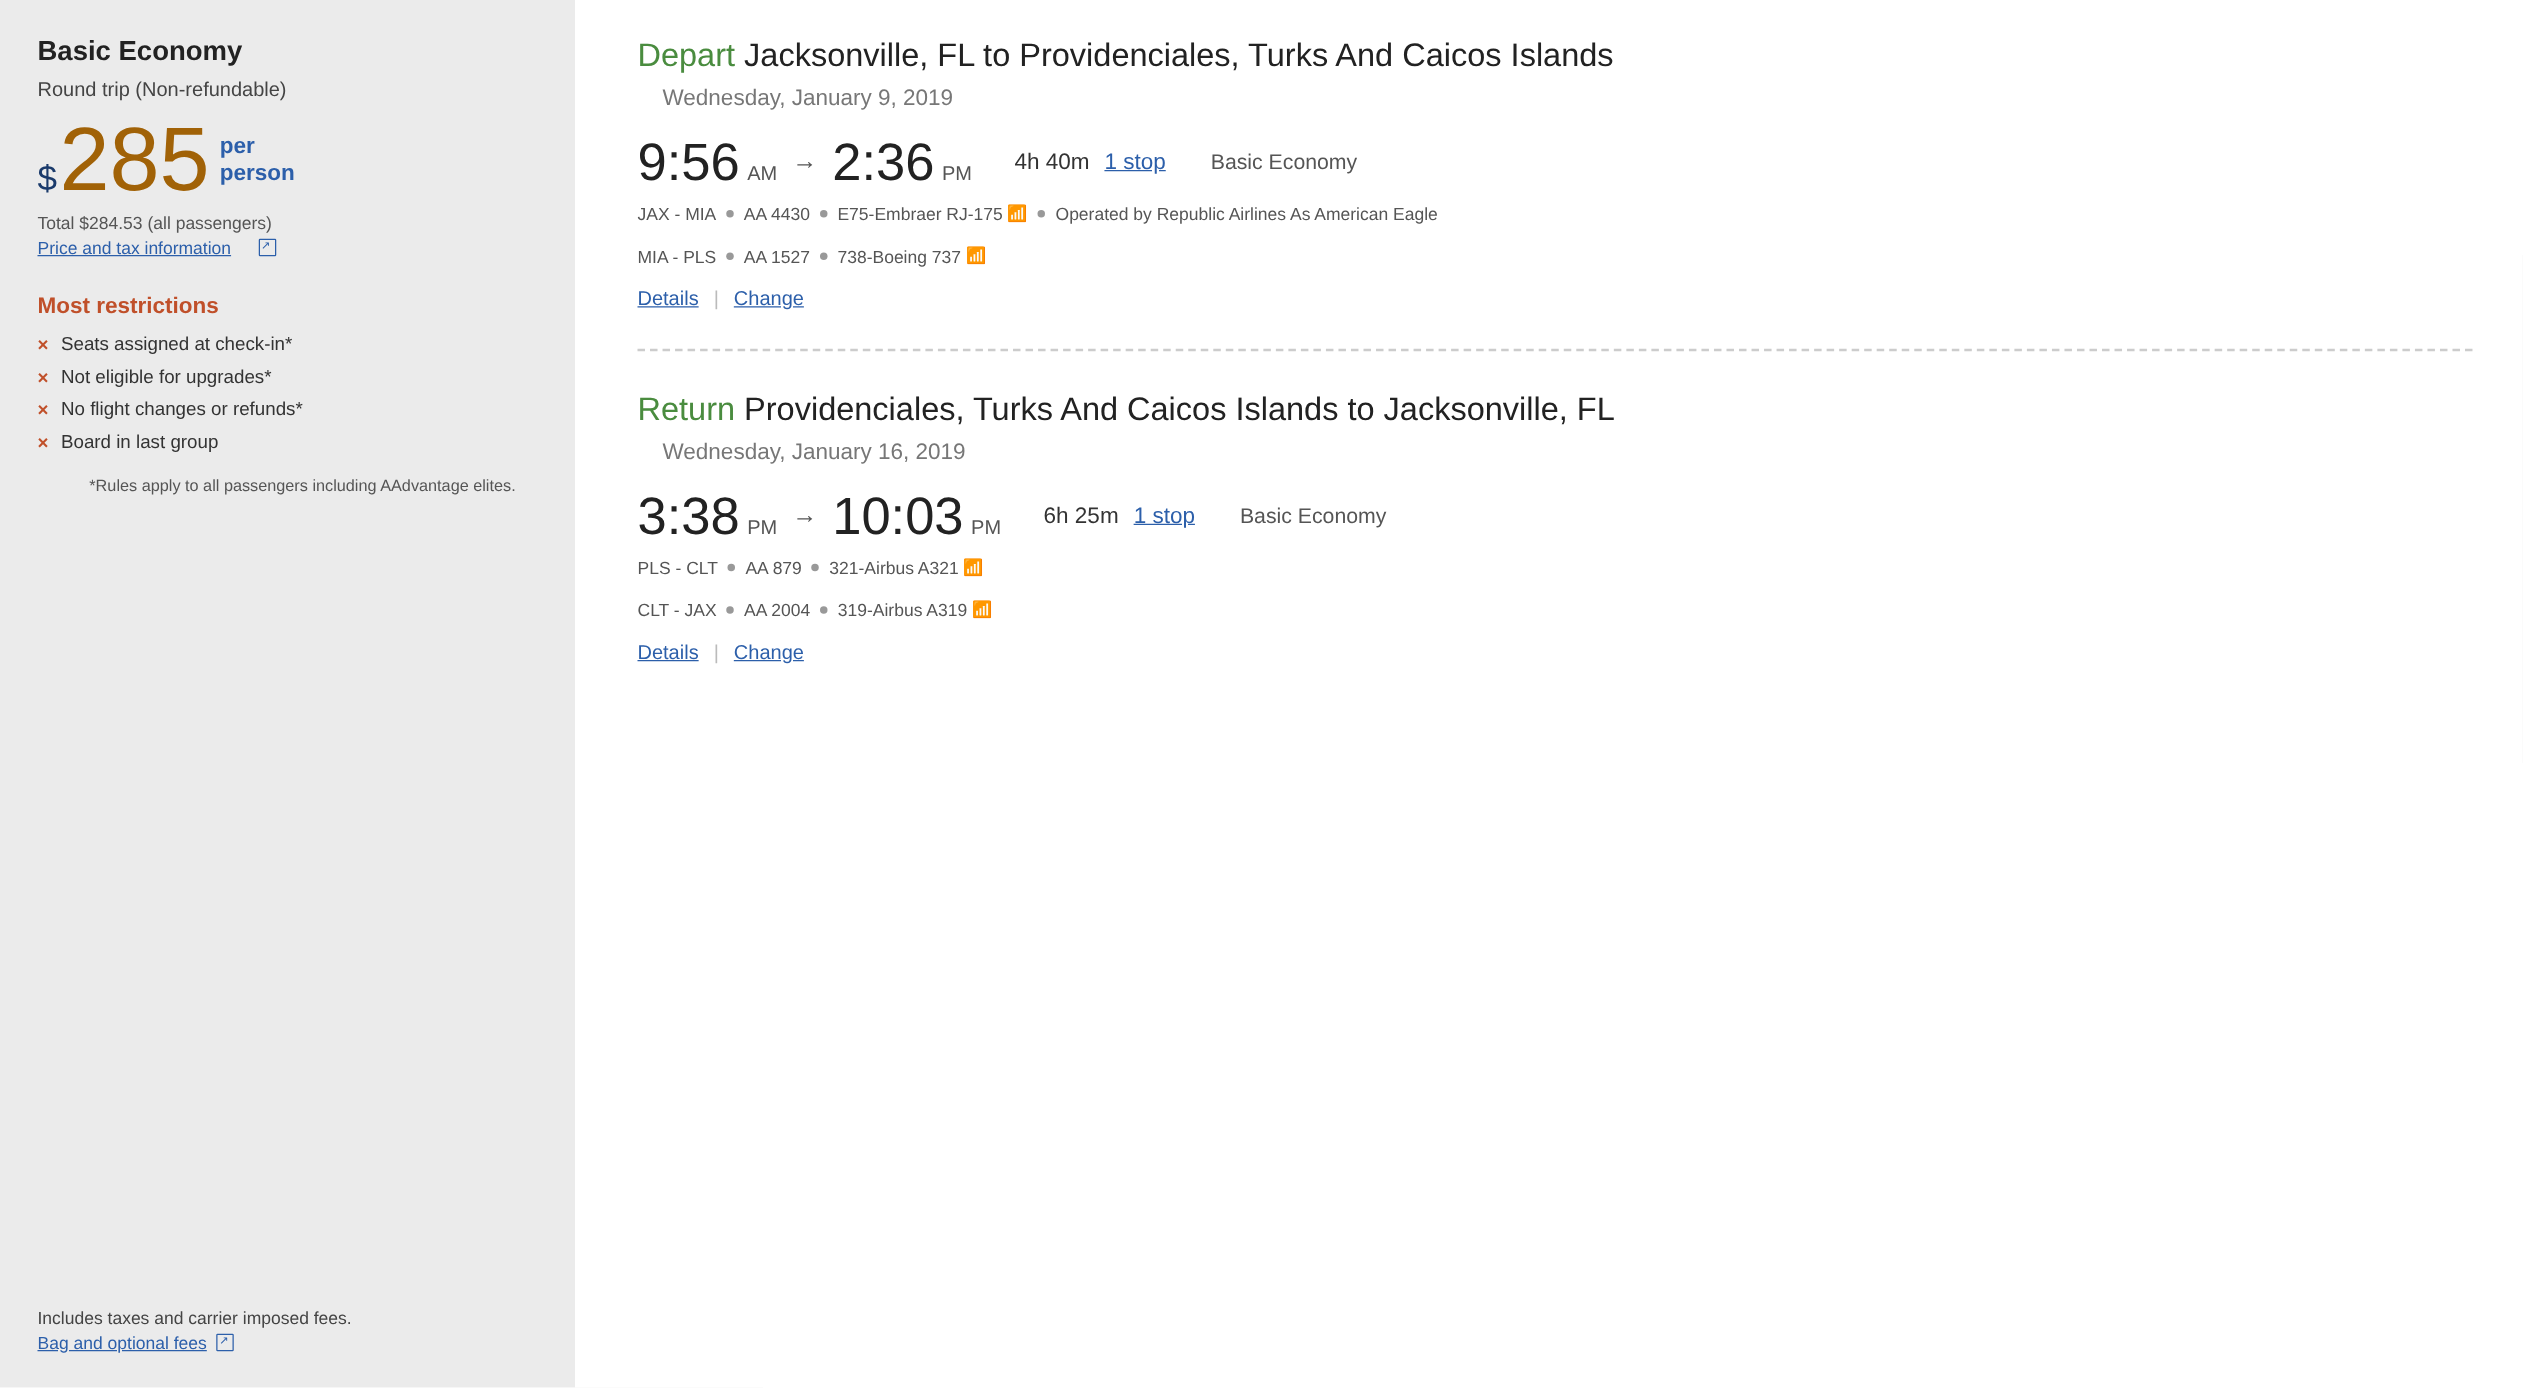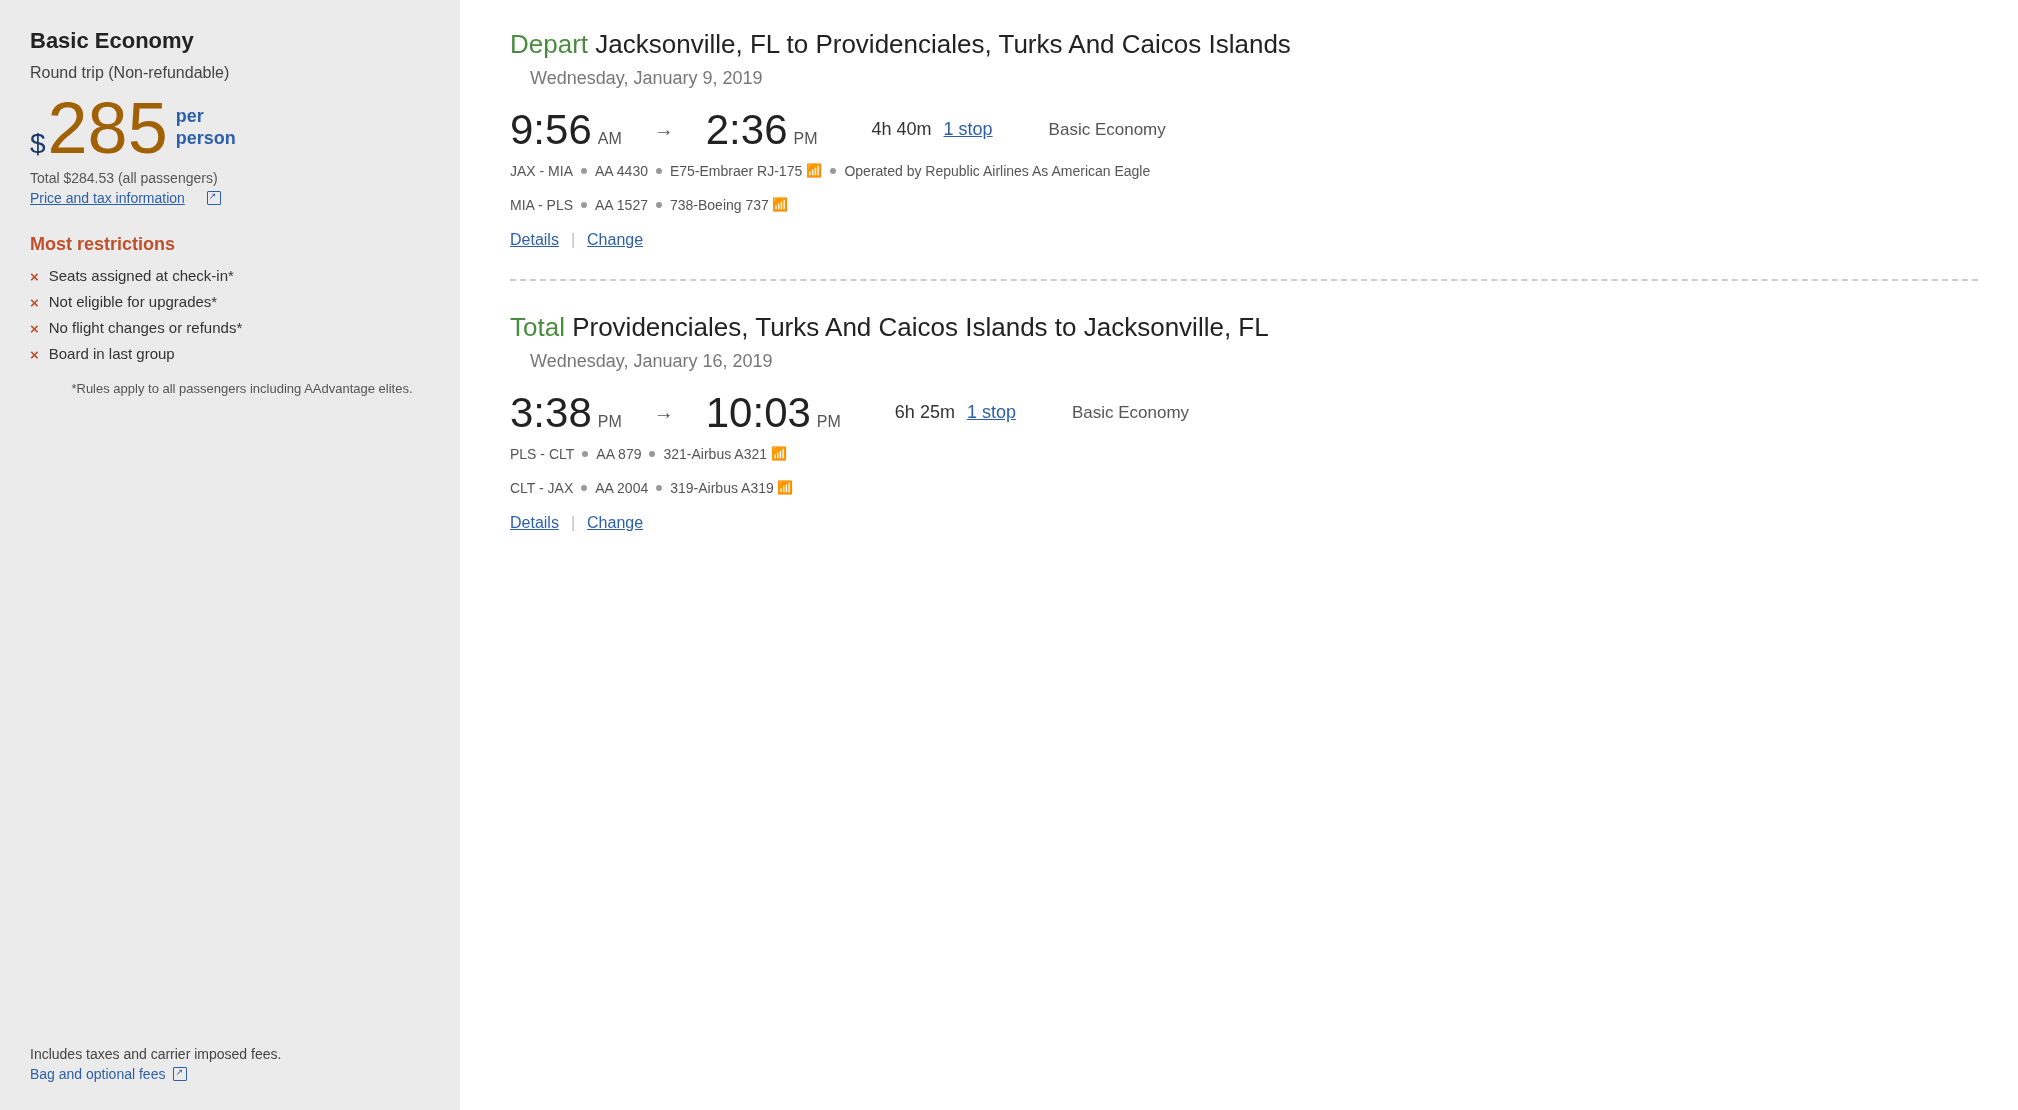--- a/index.html
+++ b/index.html
@@ -144,20 +144,21 @@
 
     .includes-text {
       font-size: 14px;
       color: #444;
       margin-bottom: 4px;
     }
 
     .bag-fees-link {
       font-size: 14px;
       color: #2c5faa;
+      text-decoration: underline;
       cursor: pointer;
       display: flex;
       align-items: center;
       gap: 5px;
     }
 
     
     .right-panel {
       flex: 1;
       background: #fff;
@@ -192,21 +193,21 @@
     .flight-date {
       font-size: 18px;
       color: #777;
       margin-bottom: 20px;
       margin-left: 20px;
     }
 
     .flight-times-row {
       display: flex;
       align-items: center;
-      gap: 26px;
+      gap: 6px;
       margin-bottom: 12px;
     }
 
     .time-block {
       display: flex;
       align-items: baseline;
       gap: 6px;
     }
 
     .time-value {
@@ -409,21 +410,21 @@
 
     <div class="flight-actions">
       <a class="action-link">Details</a>
       <span class="action-sep">|</span>
       <a class="action-link">Change</a>
     </div>
   </div>
 
   <div class="flight-section">
     <div class="flight-header">
-      <span class="direction-word">Total</span>
+      <span class="direction-word">Return</span>
       <span>Providenciales, Turks And Caicos Islands to Jacksonville, FL</span>
     </div>
     <div class="flight-date">Wednesday, January 16, 2019</div>
 
     <div class="flight-times-row">
       <div class="time-block">
         <span class="time-value">3:38</span>
         <span class="time-ampm">PM</span>
       </div>
       <span class="arrow-icon">→</span>

